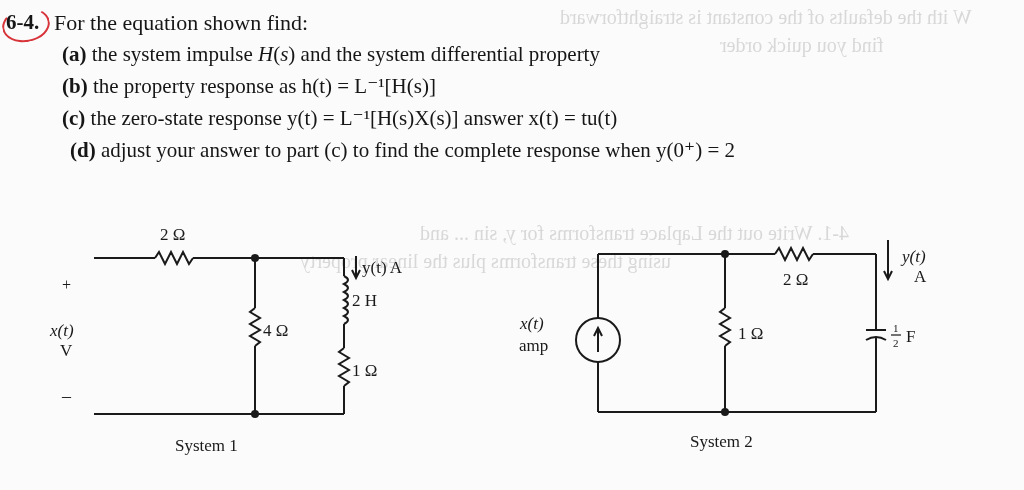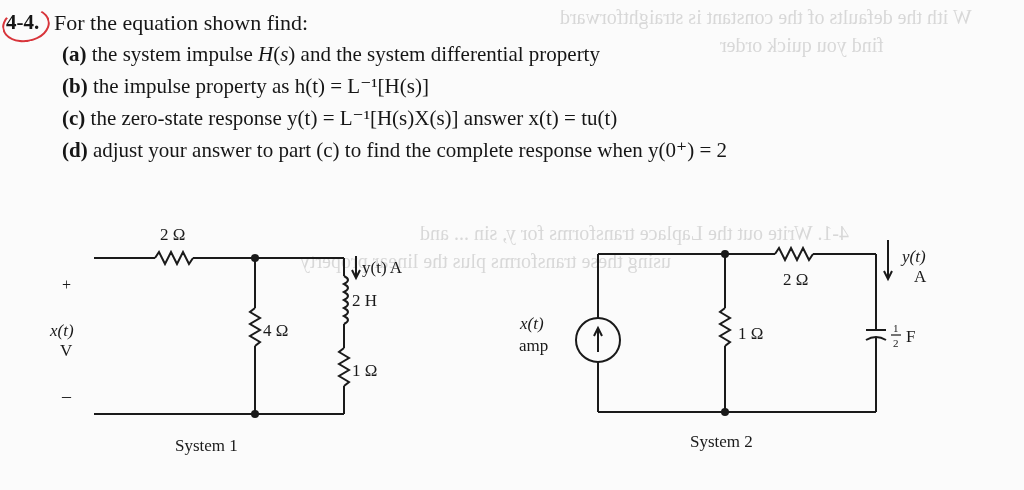--- a/index.html
+++ b/index.html
@@ -32,36 +32,36 @@
 </style>
 </head>
 <body>
 
 <div class="ghost" style="left:560px;top:6px;">W ith the defaults of the constant is straightforward</div>
 <div class="ghost" style="left:720px;top:34px;">find you quick order</div>
 <div class="ghost" style="left:420px;top:222px;">4-1. Write out the Laplace transforms for y, sin ... and</div>
 <div class="ghost" style="left:300px;top:250px;">using these transforms plus the linear property</div>
 
 <div class="circle-mark"></div>
-<div class="problem-num">4-4.</div>
+<div class="problem-num">6-4.</div>
 <div class="intro">For the equation shown find:</div>
 
 <div class="part" style="top:42px;">
   <span class="lbl">(a)</span>
   <span>the system impulse </span><i>H</i><span>(</span><i>s</i><span>) and the system differential property</span>
 </div>
 <div class="part" style="top:74px;">
   <span class="lbl">(b)</span>
-  <span>the impulse property as h(t) = L⁻¹[H(s)]</span>
+  <span>the property response as h(t) = L⁻¹[H(s)]</span>
 </div>
 <div class="part" style="top:106px;">
   <span class="lbl">(c)</span>
   <span>the zero-state response y(t) = L⁻¹[H(s)X(s)] answer x(t) = tu(t)</span>
 </div>
-<div class="part" style="top:138px;">
+<div class="part" style="top:138px;margin-left:8px;">
   <span class="lbl">(d)</span>
   <span>adjust your answer to part (c) to find the complete response when y(0⁺) = 2</span>
 </div>
 
 <svg width="1024" height="490" viewBox="0 0 1024 490">
   <g stroke="#1a1a1a" stroke-width="2" fill="none">
 
     <line x1="94" y1="258" x2="155" y2="258"></line>
     <polyline points="155,258 159,252 165,264 171,252 177,264 183,252 189,264 193,258"></polyline>
     <line x1="193" y1="258" x2="344" y2="258"></line>

